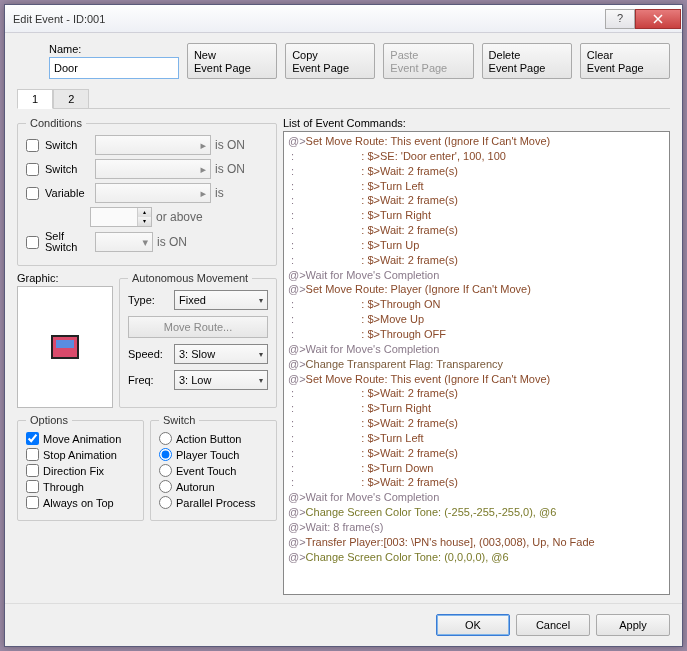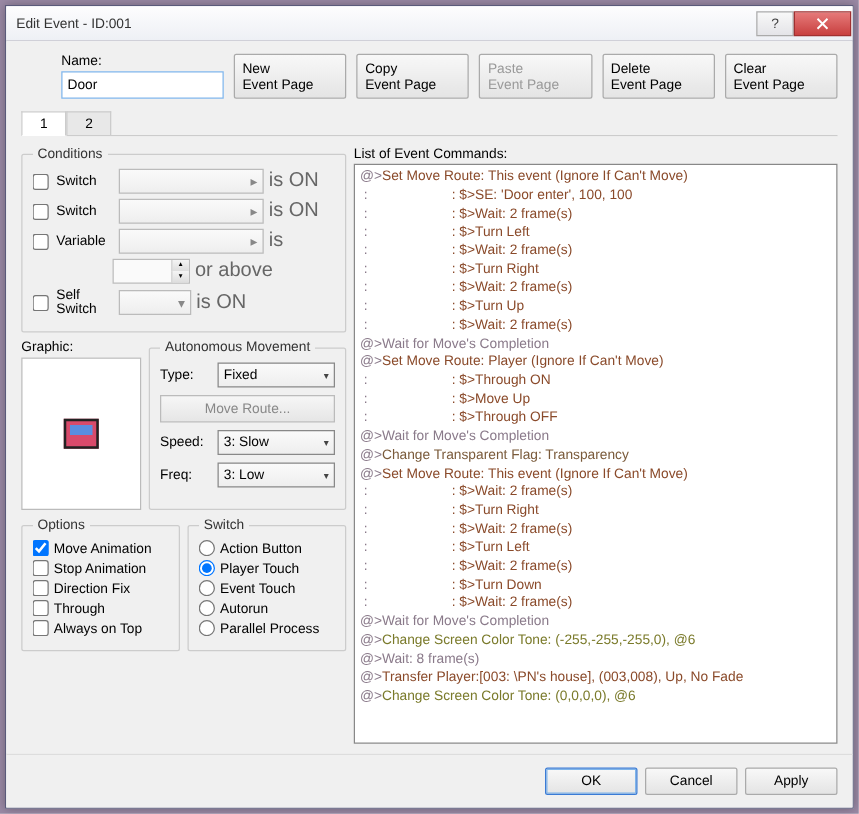--- a/index.html
+++ b/index.html
@@ -24,21 +24,21 @@
 .tab.active { background: #fff; border-bottom: 1px solid #fff; margin-bottom: -1px; }
 .tabpanel { flex: 1; background: #f0f0f0; padding: 8px 0 0 0; display: flex; gap: 6px; }
 .leftcol { width: 260px; display: flex; flex-direction: column; gap: 6px; }
 fieldset { border: 1px solid #ccc; border-radius: 2px; padding: 6px 8px 8px 8px; margin: 0; }
 legend { padding: 0 4px; color: #333; }
 .cond-row { display: flex; align-items: center; gap: 4px; margin-bottom: 4px; }
 .cond-row input[type="checkbox"] { margin: 0 2px 0 0; }
 .cond-label { width: 46px; }
 .dd { flex: 0 0 116px; height: 20px; border: 1px solid #bbb; background: linear-gradient(#fafafa,#eee); display: flex; align-items: center; justify-content: flex-end; padding: 0 4px; color: #888; }
 .dd-narrow { flex: 0 0 58px; }
-.suffix { color: #666; font-size: 16px; }
+.suffix { color: #666; font-size: 12px; }
 .spin { width: 62px; height: 20px; border: 1px solid #bbb; background: #fafafa; display: flex; align-items: center; }
 .spin-btns { width: 14px; display: flex; flex-direction: column; margin-left: auto; }
 .spin-btns div { height: 9px; background: linear-gradient(#f4f4f4,#ddd); border-left: 1px solid #ccc; font-size: 6px; text-align: center; line-height: 8px; }
 .gm-row { display: flex; gap: 6px; }
 .graphic-box { width: 96px; height: 122px; border: 1px solid #bbb; background: #fff; display: flex; align-items: center; justify-content: center; }
 .graphic-sprite { width: 28px; height: 24px; background: #d94a6b; border: 2px solid #222; position: relative; }
 .graphic-sprite::before { content: ""; position: absolute; top: 3px; left: 3px; width: 18px; height: 8px; background: #5a8de0; }
 .am-col { flex: 1; }
 .am-row { display: flex; align-items: center; gap: 6px; margin-bottom: 6px; }
 .am-label { width: 40px; }

